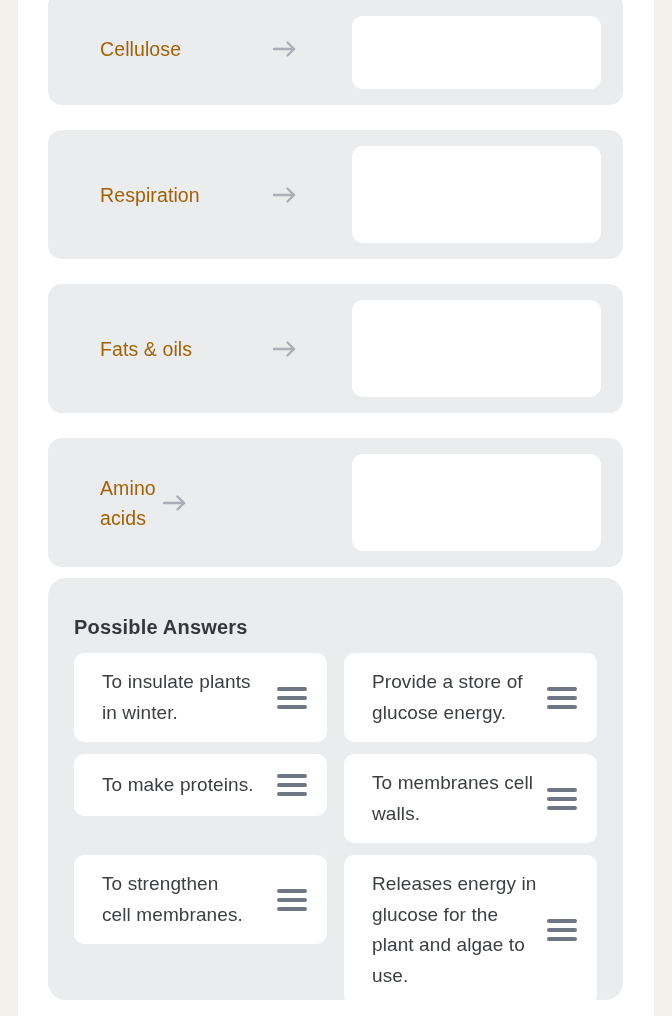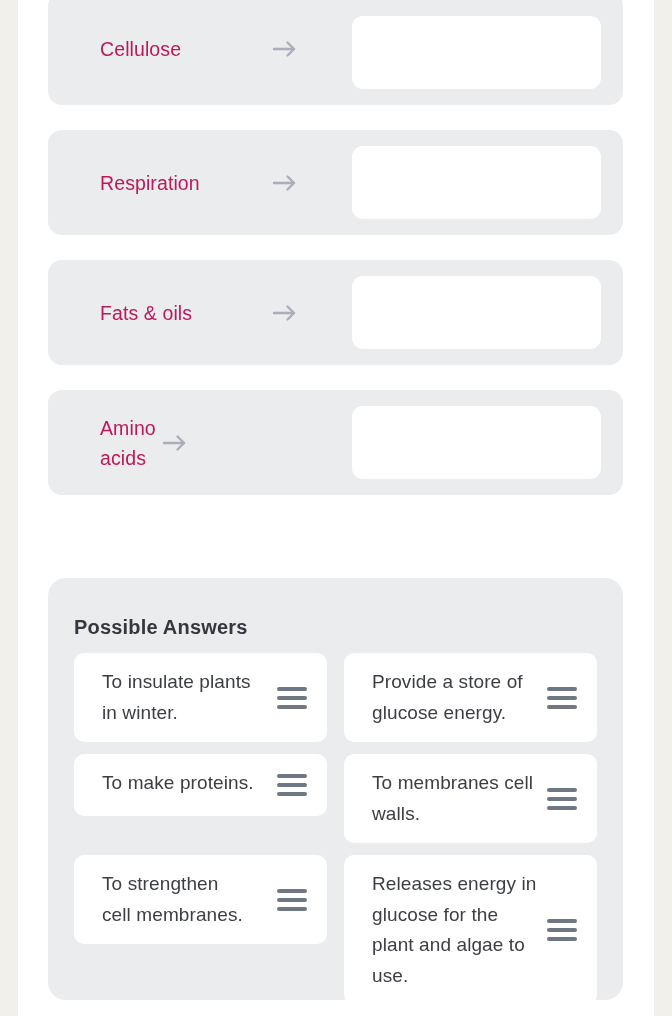--- a/index.html
+++ b/index.html
@@ -38,39 +38,39 @@
   .match-list {
     position: absolute;
     left: 30px;   
     top: 0;
     width: 575px;
   }
 
   .match-row {
     position: relative;
     box-sizing: border-box;
-    height: 105px;
+    height: 129px;
     margin-bottom: 25px;
     background: #ebecee;
     border-radius: 14px;
     display: flex;
     align-items: center;
   }
   .match-row.first {
     margin-top: -8px;
     height: 113px;
   }
 
   .match-term {
     width: 220px;
     padding-left: 52px;
     box-sizing: border-box;
     font-size: 19.5px;
     line-height: 30px;
-    color: #be185d;
+    color: #a16207;
     letter-spacing: 0.1px;
   }
 
   .match-arrow {
     width: 34px;
     display: flex;
     align-items: center;
     justify-content: center;
     color: #a9aeb8;
   }
@@ -118,20 +118,21 @@
     row-gap: 12px;
     align-items: start;
   }
 
   .answer-card {
     box-sizing: border-box;
     background: #ffffff;
     border-radius: 10px;
     padding: 14px 16px 14px 28px;
     display: flex;
+    align-items: center;
     justify-content: space-between;
     gap: 8px;
     min-height: 62px;
   }
 
   .answer-text {
     font-size: 19px;
     line-height: 30.5px;
     color: #3b3e43;
     letter-spacing: 0.1px;

